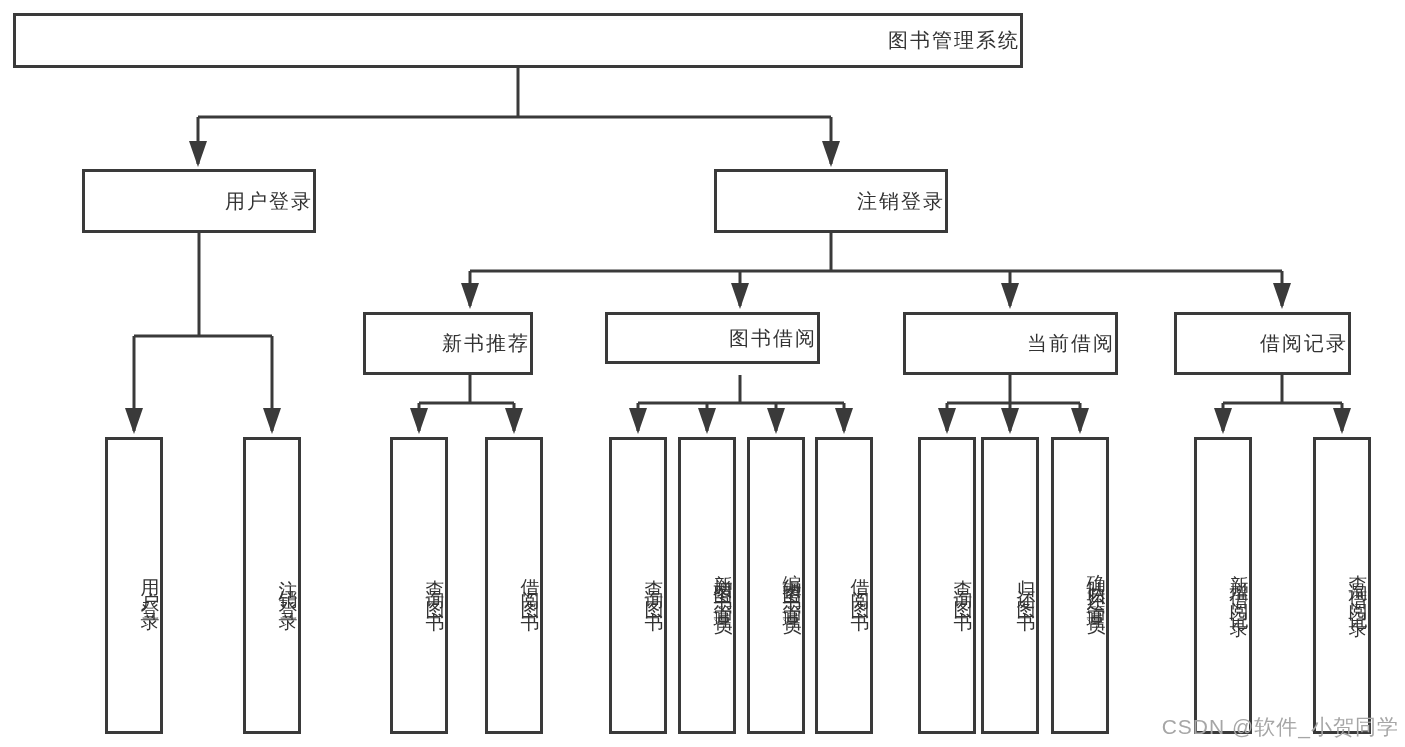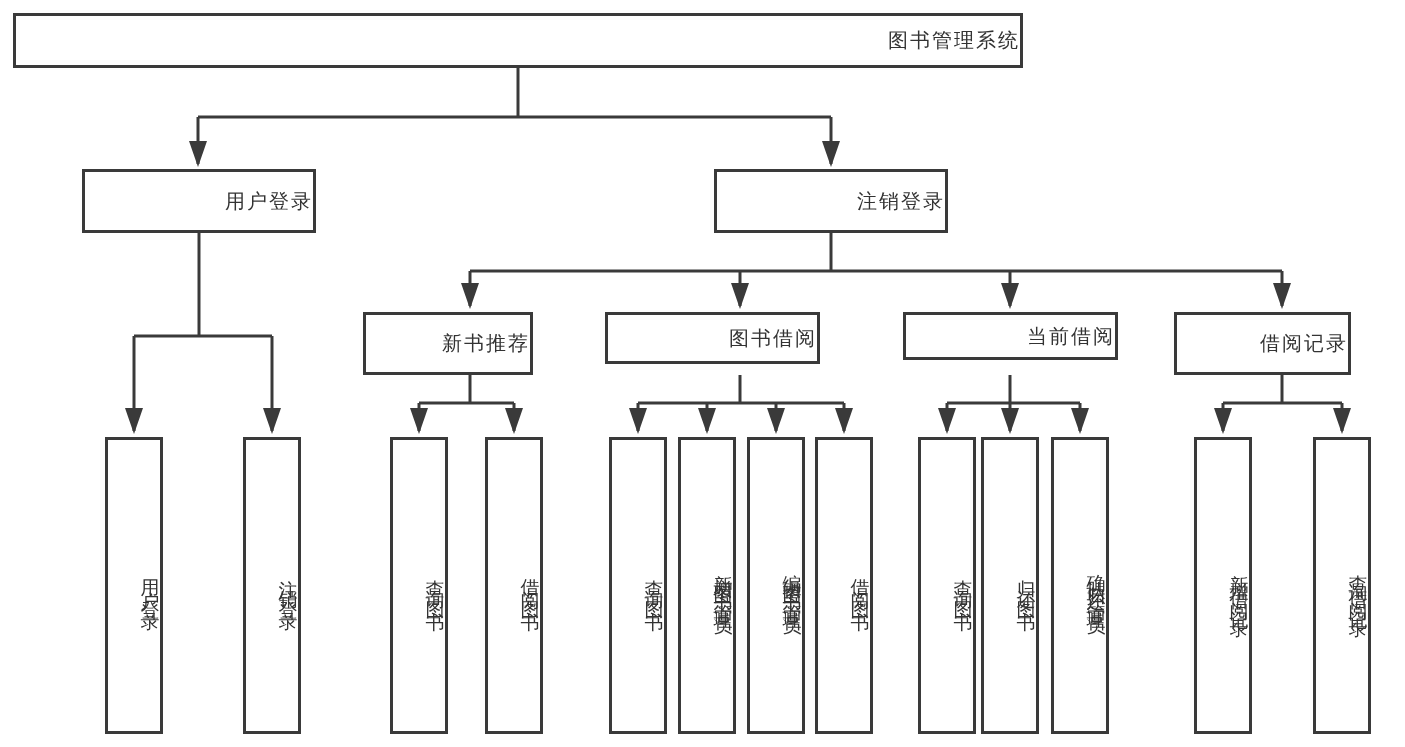--- a/index.html
+++ b/index.html
@@ -123,21 +123,21 @@
   <div class="box hbox" style="left:714px;top:169px;width:234px;height:64px">
     <span>注销登录</span>
   </div>
 
   <div class="box hbox" style="left:363px;top:312px;width:170px;height:63px">
     <span>新书推荐</span>
   </div>
   <div class="box hbox" style="left:605px;top:312px;width:215px;height:52px">
     <span>图书借阅</span>
   </div>
-  <div class="box hbox" style="left:903px;top:312px;width:215px;height:48px">
+  <div class="box hbox" style="left:903px;top:312px;width:215px;height:63px">
     <span>当前借阅</span>
   </div>
   <div class="box hbox" style="left:1174px;top:312px;width:177px;height:63px">
     <span>借阅记录</span>
   </div>
 
   <div class="box vbox" style="left:105px;top:437px;width:58px;height:297px">
     <span>用户登录</span>
   </div>
   <div class="box vbox" style="left:243px;top:437px;width:58px;height:297px">
@@ -174,14 +174,15 @@
     <span style="letter-spacing:6px">确认归还（管理员）</span>
   </div>
 
   <div class="box vbox" style="left:1194px;top:437px;width:58px;height:297px">
     <span style="letter-spacing:9px">新增借阅记录</span>
   </div>
   <div class="box vbox" style="left:1313px;top:437px;width:58px;height:297px">
     <span style="letter-spacing:9px">查询借阅记录</span>
   </div>
 
+  <div class="watermark">CSDN @软件_小贺同学</div>
 
 </div>
 
 </body></html>

